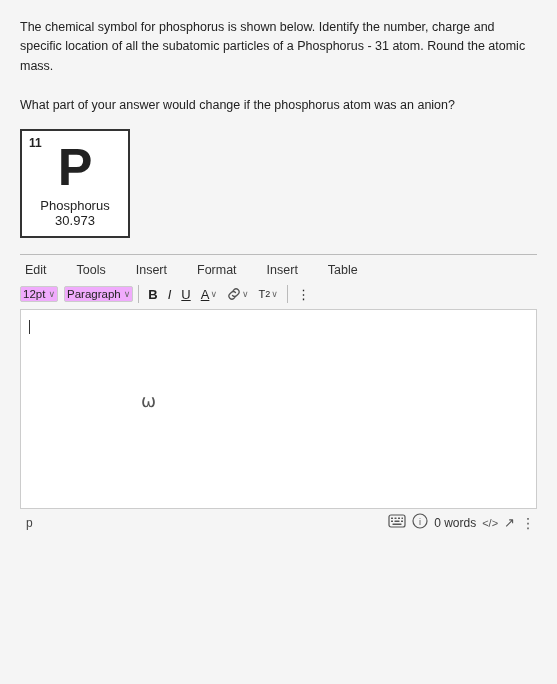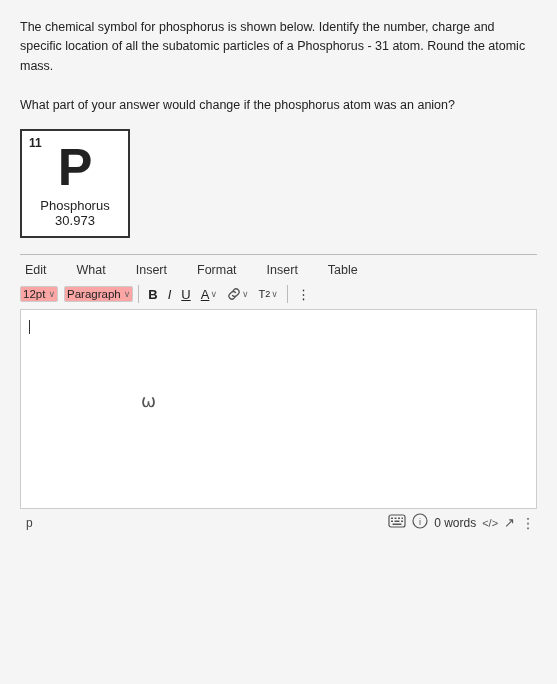--- a/index.html
+++ b/index.html
@@ -75,21 +75,21 @@
       gap: 2px;
       font-size: 12.5px;
       margin-bottom: 4px;
       padding: 2px 0;
     }
     .fmt-select {
       font-size: 11.5px;
       padding: 1px 2px;
       border: 1px solid #ccc;
       border-radius: 2px;
-      background: #fca5a5;
+      background: #f0abfc;
       cursor: pointer;
       display: flex;
       align-items: center;
       gap: 2px;
     }
     .fmt-divider {
       width: 1px;
       height: 18px;
       background: #bbb;
       margin: 0 3px;
@@ -196,21 +196,21 @@
   <span class="atomic-number">11</span>
   <span class="element-symbol">P</span>
   <span class="element-name">Phosphorus</span>
   <span class="element-mass">30.973</span>
 </div>
 
 <hr class="divider">
 
 <div class="toolbar-menu">
   <span>Edit</span>
-  <span>What</span>
+  <span>Tools</span>
   <span>Insert</span>
   <span>Format</span>
   <span>Insert</span>
   <span>Table</span>
 </div>
 
 <div class="formatting-bar">
   <div class="fmt-select">
     <span>12pt</span>
     <span class="chevron">∨</span>

